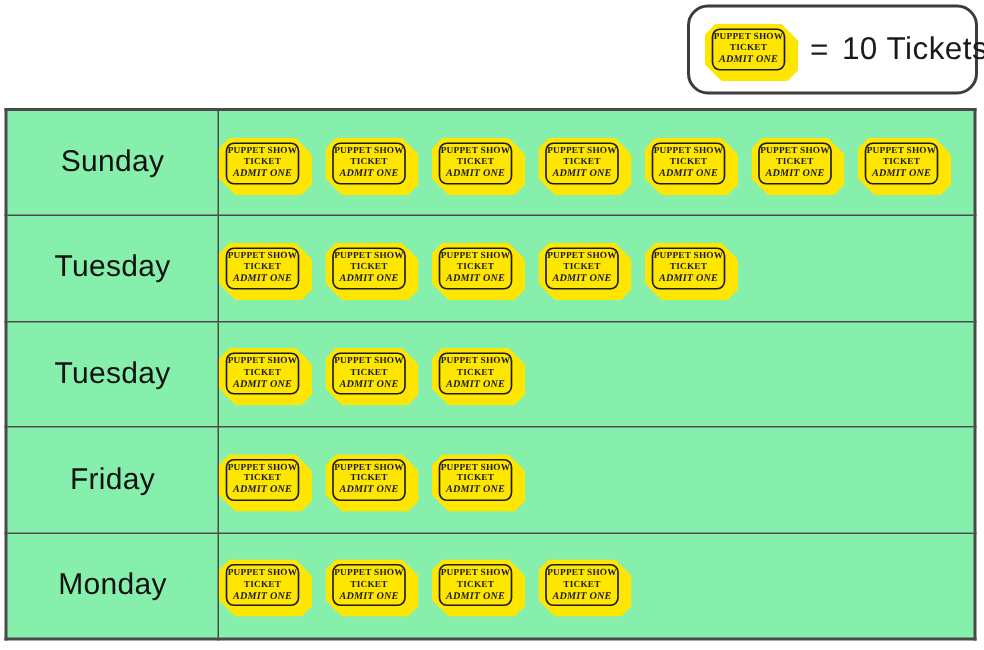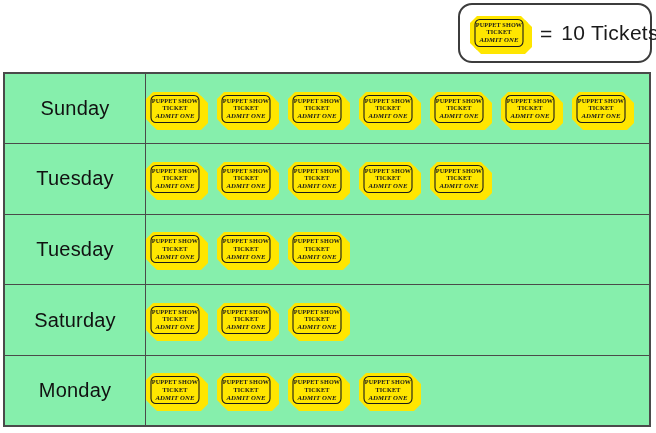--- a/index.html
+++ b/index.html
@@ -434,21 +434,21 @@
               <div class="tk-label">
                 <span class="tk-l1">PUPPET SHOW</span>
                 <span class="tk-l2">TICKET</span>
                 <span class="tk-l3">ADMIT ONE</span>
               </div>
             </div>
           </div>
         </td>
       </tr>
       <tr>
-        <td class="day-cell">Saturday</td>
+        <td class="day-cell">Friday</td>
         <td class="tickets-cell">
           <div class="ticket-row">
             <div class="ticket">
               <div class="tk-shadow">
                 <svg class="tk-svg" viewBox="0 0 58 34" xmlns="http://www.w3.org/2000/svg">
                   <path d="M7 0 H51 L58 7 V27 L51 34 H7 L0 27 V7 Z" fill="#FFE600"></path>
                 </svg>
               </div>
               <div class="tk-face">
                 <svg class="tk-svg" viewBox="0 0 58 34" xmlns="http://www.w3.org/2000/svg">

